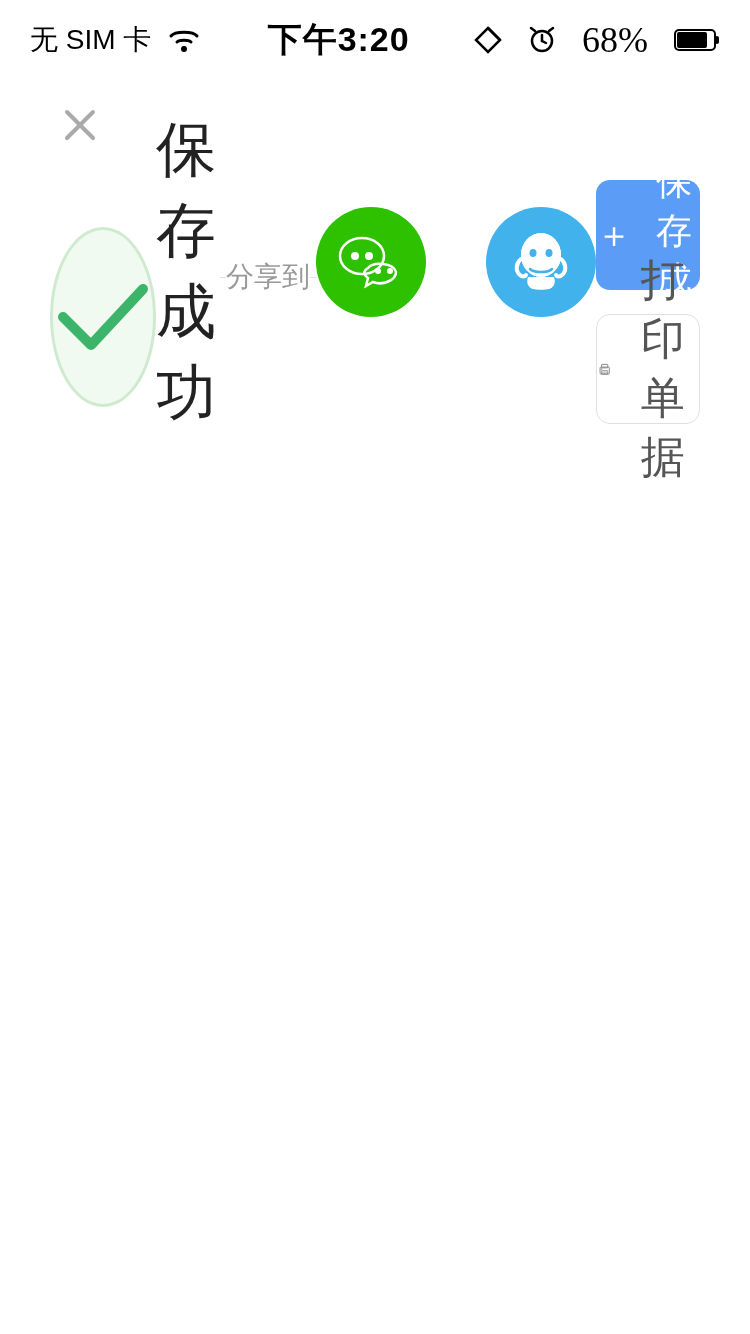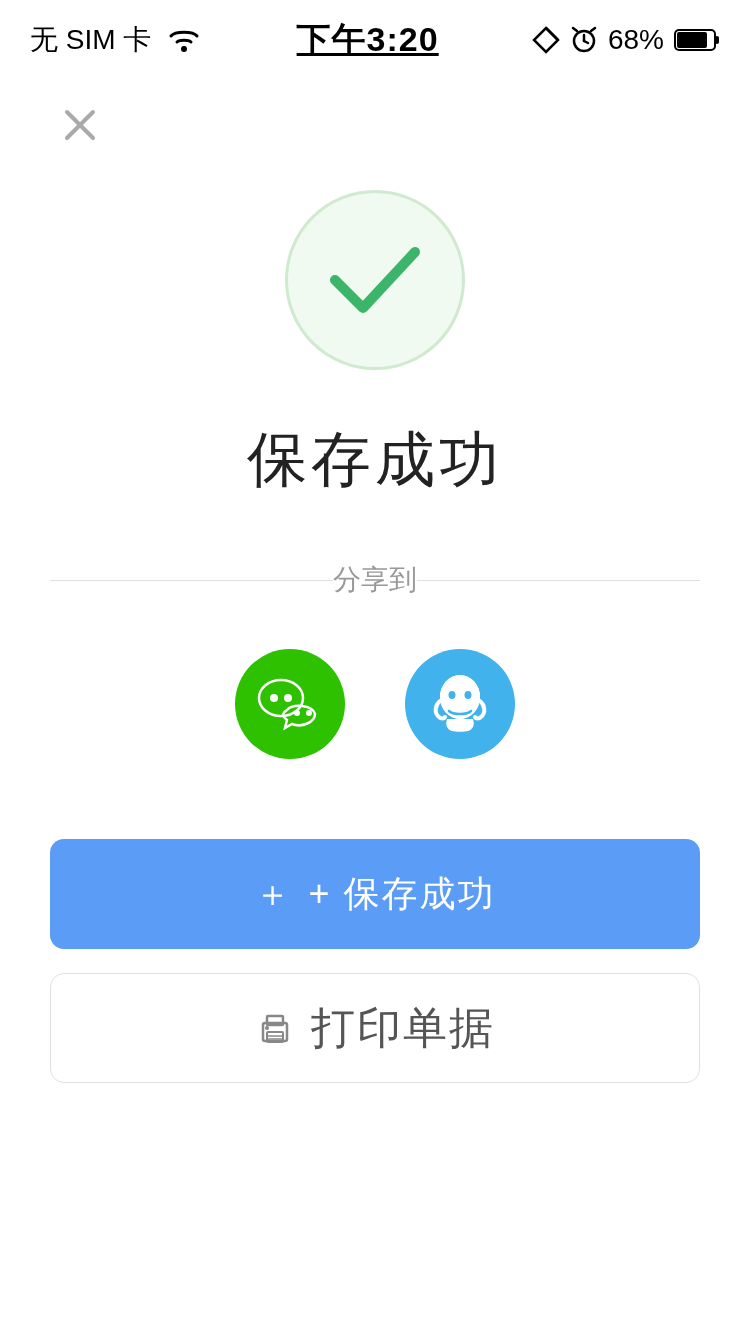--- a/index.html
+++ b/index.html
@@ -36,37 +36,37 @@
       font-size: 28px;
       color: #000;
       font-weight: 500;
     }
 
     .status-center {
       font-size: 34px;
       font-weight: 600;
       color: #000;
       letter-spacing: 1px;
-      text-decoration: underline;
     }
 
     .status-right {
       display: flex;
       align-items: center;
-      gap: 10px;
-      font-size: 28px;
+      gap: 26px;
+      font-size: 36px;
       color: #000;
+      font-family: Liberation Serif, serif;
     }
 
     
     .content {
       width: 100%;
       padding: 30px 50px 0;
       display: flex;
-      flex-direction: column;
+      flex-direction: row;
       align-items: center;
     }
 
     
     .close-btn {
       position: absolute;
       top: 95px;
       left: 50px;
       width: 60px;
       height: 60px;

